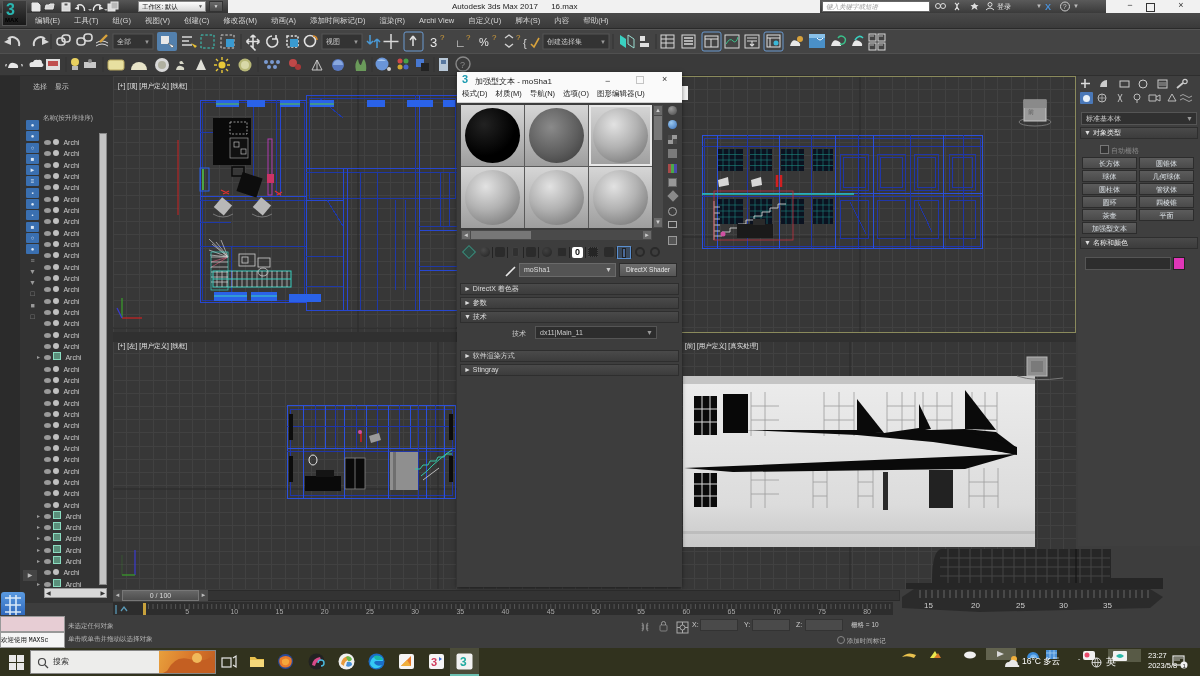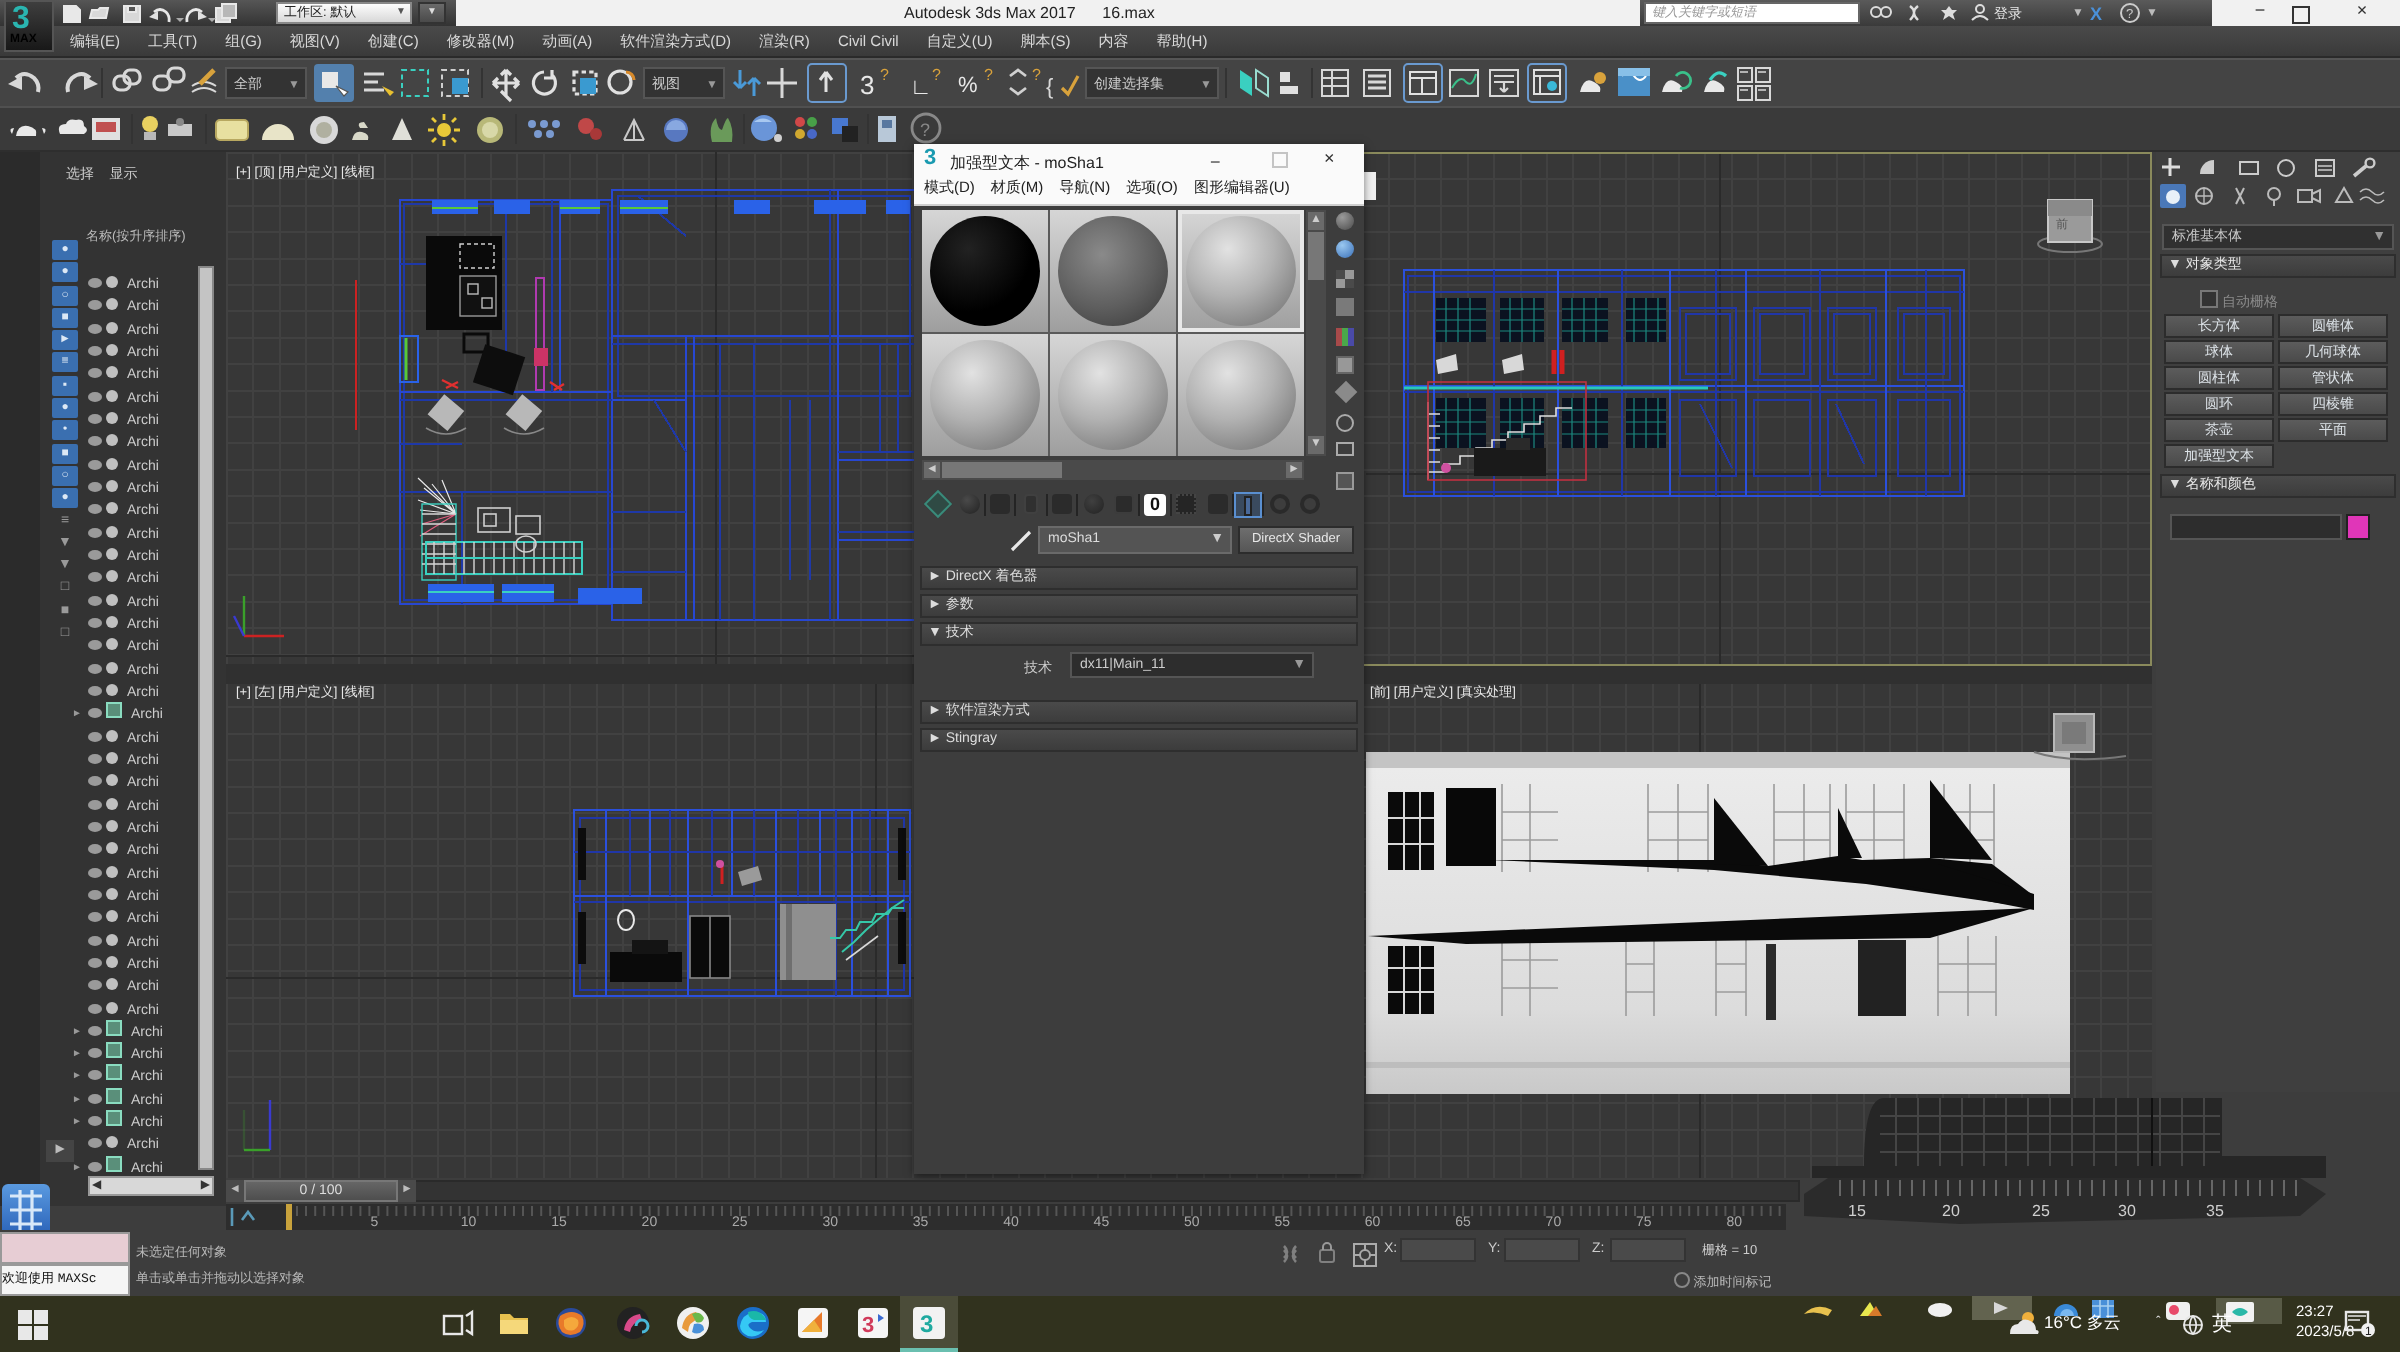--- a/index.html
+++ b/index.html
@@ -71,23 +71,23 @@
 <div class="abs" style="left:1176px;top:0px;width:10px;height:12px;color:#333;font-size:9px;text-align:center;line-height:11px;">×</div>
 
 <div class="abs" id="menubar">
 <div class="menuitem" style="margin-left:28px;">编辑(E)</div>
     <div class="menuitem">工具(T)</div>
     <div class="menuitem">组(G)</div>
     <div class="menuitem">视图(V)</div>
     <div class="menuitem">创建(C)</div>
     <div class="menuitem">修改器(M)</div>
     <div class="menuitem">动画(A)</div>
-    <div class="menuitem">软件渲染方式(D)</div>
+    <div class="menuitem">添加时间标记(D)</div>
     <div class="menuitem">渲染(R)</div>
-    <div class="menuitem">Civil Civil</div>
+    <div class="menuitem">Archi View</div>
     <div class="menuitem">自定义(U)</div>
     <div class="menuitem">脚本(S)</div>
     <div class="menuitem">内容</div>
     <div class="menuitem">帮助(H)</div>
 </div>
 
 <div class="abs" style="left:2px;top:0;width:25px;height:26px;background:linear-gradient(#3e3e3e,#181818);border:1px solid #555;box-sizing:border-box;">
 <div class="abs" style="left:3px;top:0px;width:18px;height:16px;color:#2ab5b0;font-size:16px;font-weight:bold;">3</div>
 <div class="abs" style="left:2px;top:16px;color:#000;font-size:6px;font-weight:bold;">MAX</div>
 </div>
@@ -951,20 +951,34 @@
   <div class="abs" style="left:837px;top:21px;font-size:6.5px;color:#b8b8b8;"><span style="display:inline-block;width:6px;height:6px;border:1px solid #888;border-radius:50%;vertical-align:-1px;"></span> 添加时间标记</div>
 </div>
 
 <div class="abs" id="taskbar">
   <svg class="abs" style="left:9px;top:7px;" width="15" height="15" viewBox="0 0 15 15">
     <rect x="0" y="0" width="7" height="7" fill="#e8e8e8"></rect>
       <rect x="8" y="0" width="7" height="7" fill="#e8e8e8"></rect>
     <rect x="0" y="8" width="7" height="7" fill="#e8e8e8"></rect>
       <rect x="8" y="8" width="7" height="7" fill="#e8e8e8"></rect>
   </svg>
+  <div class="abs" style="left:30px;top:2px;width:186px;height:24px;background:#ededeb;border:1px solid #888;box-sizing:border-box;overflow:hidden;">
+    <svg class="abs" style="left:6px;top:6px;" width="12" height="12" viewBox="0 0 12 12">
+        <circle cx="5" cy="5" r="3.5" fill="none" stroke="#444" stroke-width="1.2"></circle>
+        <path d="M8 8 l3 3" stroke="#444" stroke-width="1.2"></path>
+      </svg>
+    <div class="abs" style="left:22px;top:5px;font-size:8px;color:#333;">搜索</div>
+    <div class="abs" style="left:128px;top:0;width:58px;height:24px;background:linear-gradient(110deg,#e8a03c 0%,#d8742a 55%,#b85a20 100%);">
+      <path>
+      <svg width="58" height="24" viewBox="0 0 58 24">
+            <path d="M8 20 Q16 4 30 8 Q44 12 52 6 L58 24 L0 24 Z" fill="#c45f22"></path>
+            <circle cx="38" cy="7" r="5" fill="#f0b85a"></circle>
+          </svg>
+    </path></div>
+  </div>
   <svg class="abs" style="left:221px;top:6px;" width="16" height="16" viewBox="0 0 16 16">
       <rect x="1" y="4" width="9" height="9" fill="none" stroke="#e8e8e8" stroke-width="1.2"></rect>
       <path d="M12 4 l3-2 v11 l-3-2" fill="none" stroke="#e8e8e8" stroke-width="1.2"></path>
     </svg>
   <svg class="abs" style="left:249px;top:6px;" width="16" height="16" viewBox="0 0 16 16">
       <path d="M1 3 h5 l2 2 h7 v8 h-14 z" fill="#e8c14e"></path>
       <path d="M1 6 h14 v7 h-14 z" fill="#f5d87a"></path>
     </svg>
   <svg class="abs" style="left:277px;top:5px;" width="17" height="17" viewBox="0 0 17 17">
       <circle cx="8.5" cy="8.5" r="7.5" fill="#2a4a9a"></circle>

